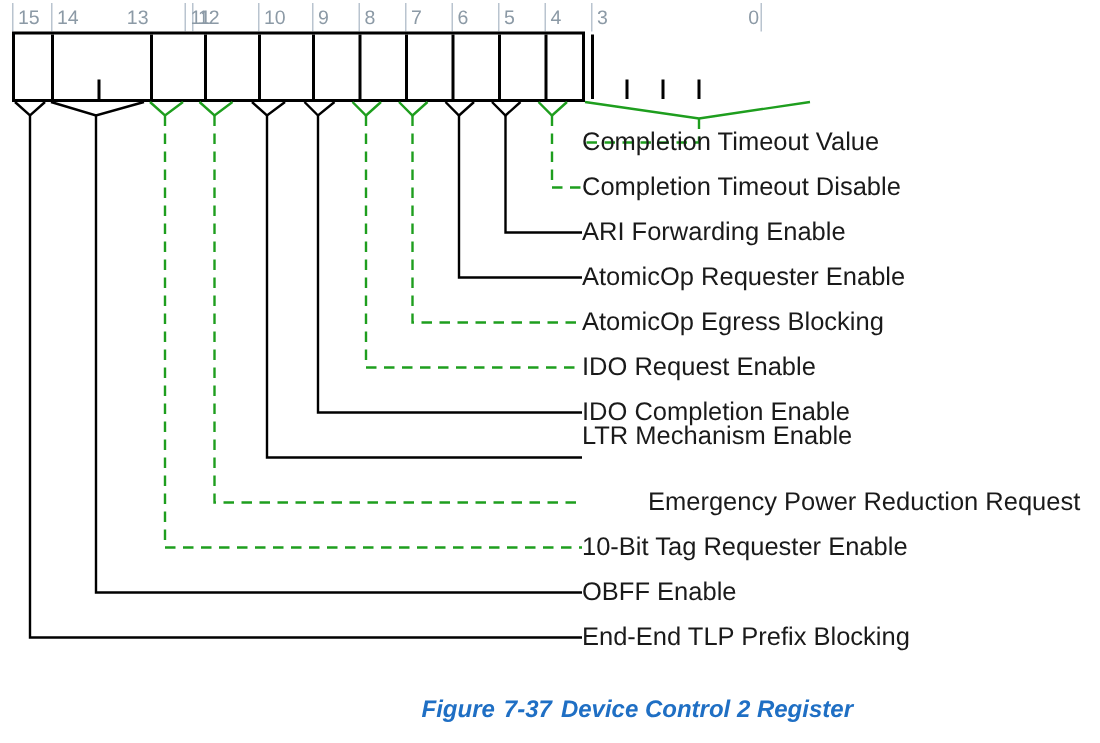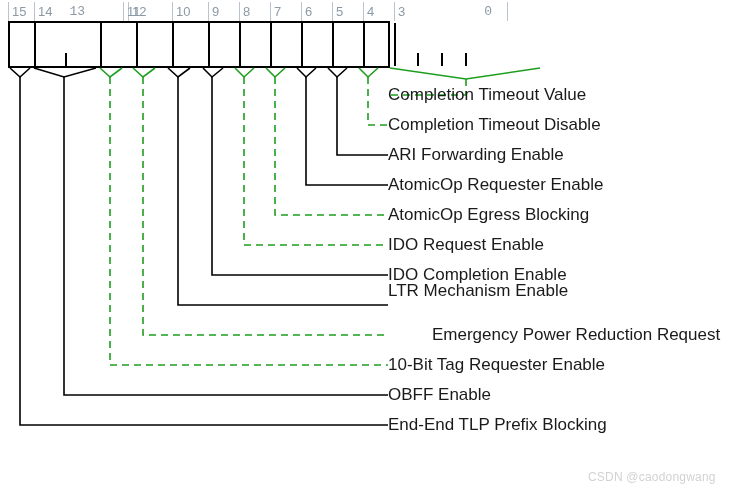--- a/index.html
+++ b/index.html
@@ -43,21 +43,21 @@
   .bit-num-cell.last-border {
     border-right: 1px solid #b9c4cf;
   }
   .bit-num-text {
     position: absolute;
     top: 0;
     line-height: 19px;
     white-space: nowrap;
   }
   .bit-num-text.left  { left: 3px; }
-  .bit-num-text.right { right: 15px; font-family: Liberation Mono, monospace; }
+  .bit-num-text.right { right: 1px; }
 
   
   #register-box {
     position: absolute;
     left: 8px;
     top: 21px;
     width: 382px;
     height: 47px;
     box-sizing: border-box;
     border: 2px solid #000000;
@@ -259,16 +259,18 @@
     <div class="field-label" style="top:124px;">AtomicOp Egress Blocking</div>
     <div class="field-label" style="top:154px;">IDO Request Enable</div>
     <div class="field-label" style="top:184px;">IDO Completion Enable</div>
     <div class="field-label" style="top:200px;">LTR Mechanism Enable</div>
     <div class="field-label" style="top:244px;margin-left:44px;">Emergency Power Reduction Request</div>
     <div class="field-label" style="top:274px;">10-Bit Tag Requester Enable</div>
     <div class="field-label" style="top:304px;">OBFF Enable</div>
     <div class="field-label" style="top:334px;">End-End TLP Prefix Blocking</div>
   </div>
 
-
-  <div id="watermark">CSDN @caodongwang</div>
+  <div id="figure-caption">
+    <span class="cap-prefix">Figure</span><span class="cap-num">7-37</span><span class="cap-txt">Device Control 2 Register</span>
+  </div>
+
 
 </div>
 
 </body></html>

